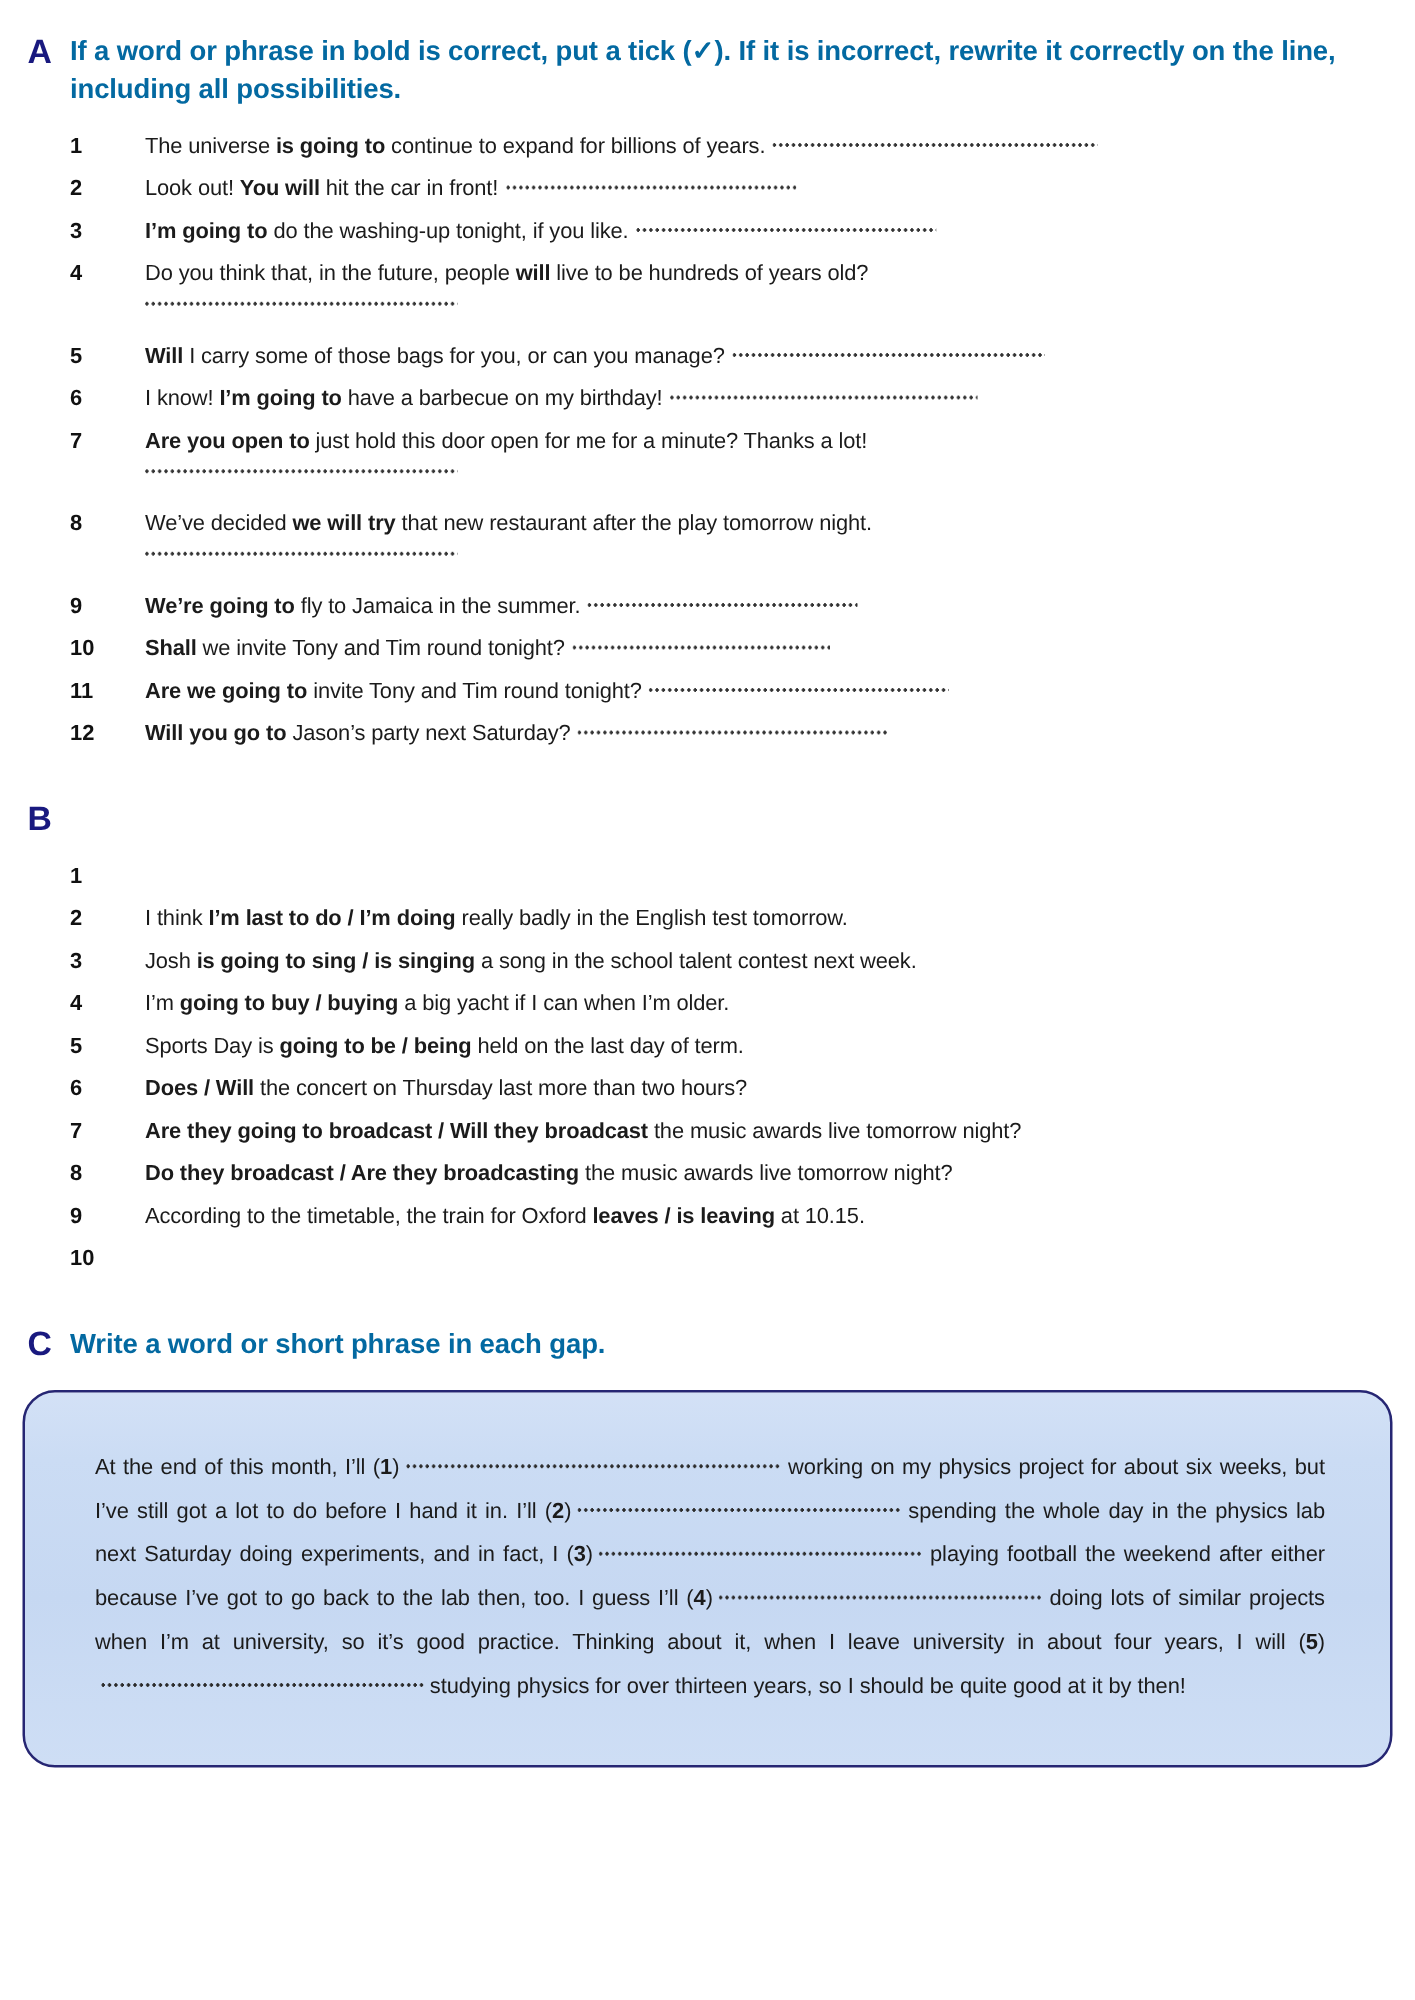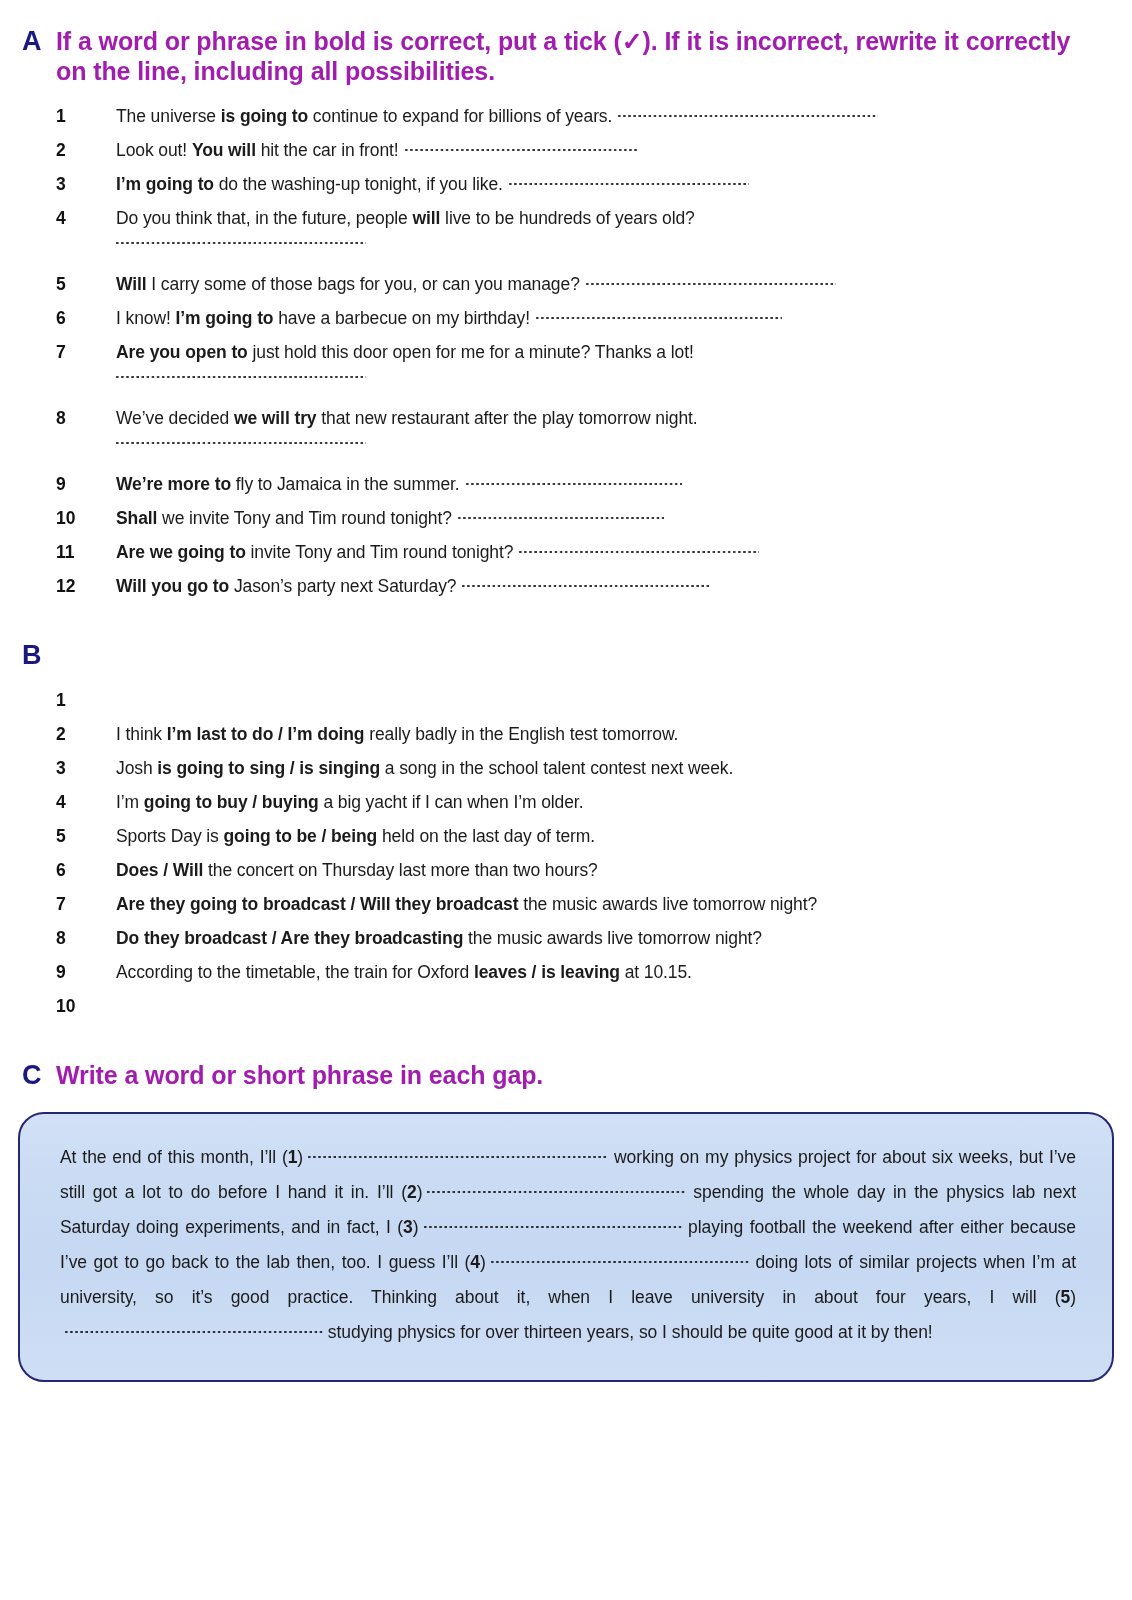--- a/index.html
+++ b/index.html
@@ -37,23 +37,23 @@
   .section-letter {
     font-weight: bold;
     font-size: 27px;
     line-height: 30px;
     color: #19197f;
     width: 34px;
     flex: 0 0 34px;
   }
   .section-instruction {
     font-weight: bold;
-    font-size: 25px;
+    font-size: 22px;
     line-height: 30px;
-    color: #a21caf;
+    color: #0369a1;
     letter-spacing: -0.1px;
   }
 
   
   .items {
     margin-top: 14px;
   }
   .item {
     display: flex;
     align-items: flex-start;
@@ -101,21 +101,21 @@
   
   .bluebox {
     margin: 22px 18px 0 18px;
     border: 2.5px solid #262673;
     border-radius: 26px;
     background: linear-gradient(180deg, #d3e1f6 0%, #cbdcf4 18%, #c6d8f2 55%, #cedef5 100%);
     padding: 26px 36px 30px 40px;
     box-sizing: border-box;
   }
   .bluebox p {
-    margin: 0;
+    margin: 16px;
     font-size: 17.5px;
     line-height: 35px;
     text-align: justify;
     text-align-last: left;
     letter-spacing: -0.05px;
   }
   .bluebox b { font-weight: bold; }
   .bluebox .dots {
     background-image: radial-gradient(circle at 1.6px 50%, #2b2b2b 1.25px, rgba(0,0,0,0) 1.45px);
   }
@@ -171,21 +171,21 @@
         </div>
         <div class="item">
           <div class="item-num">8</div>
           <div class="item-body">We’ve decided <b>we will try</b> that new restaurant after the play tomorrow night.</div>
         </div>
         <div class="item wrapline">
           <span class="dots" style="width: 250px;"></span>
         </div>
         <div class="item">
           <div class="item-num">9</div>
-          <div class="item-body"><b>We’re more to</b> fly to Jamaica in the summer.<span class="dots inline" style="width: 216px;"></span></div>
+          <div class="item-body"><b>We’re going to</b> fly to Jamaica in the summer.<span class="dots inline" style="width: 216px;"></span></div>
         </div>
         <div class="item">
           <div class="item-num">10</div>
           <div class="item-body"><b>Shall</b> we invite Tony and Tim round tonight?<span class="dots inline" style="width: 206px;"></span></div>
         </div>
         <div class="item">
           <div class="item-num">11</div>
           <div class="item-body"><b>Are we going to</b> invite Tony and Tim round tonight?<span class="dots inline" style="width: 240px;"></span></div>
         </div>
         <div class="item">

